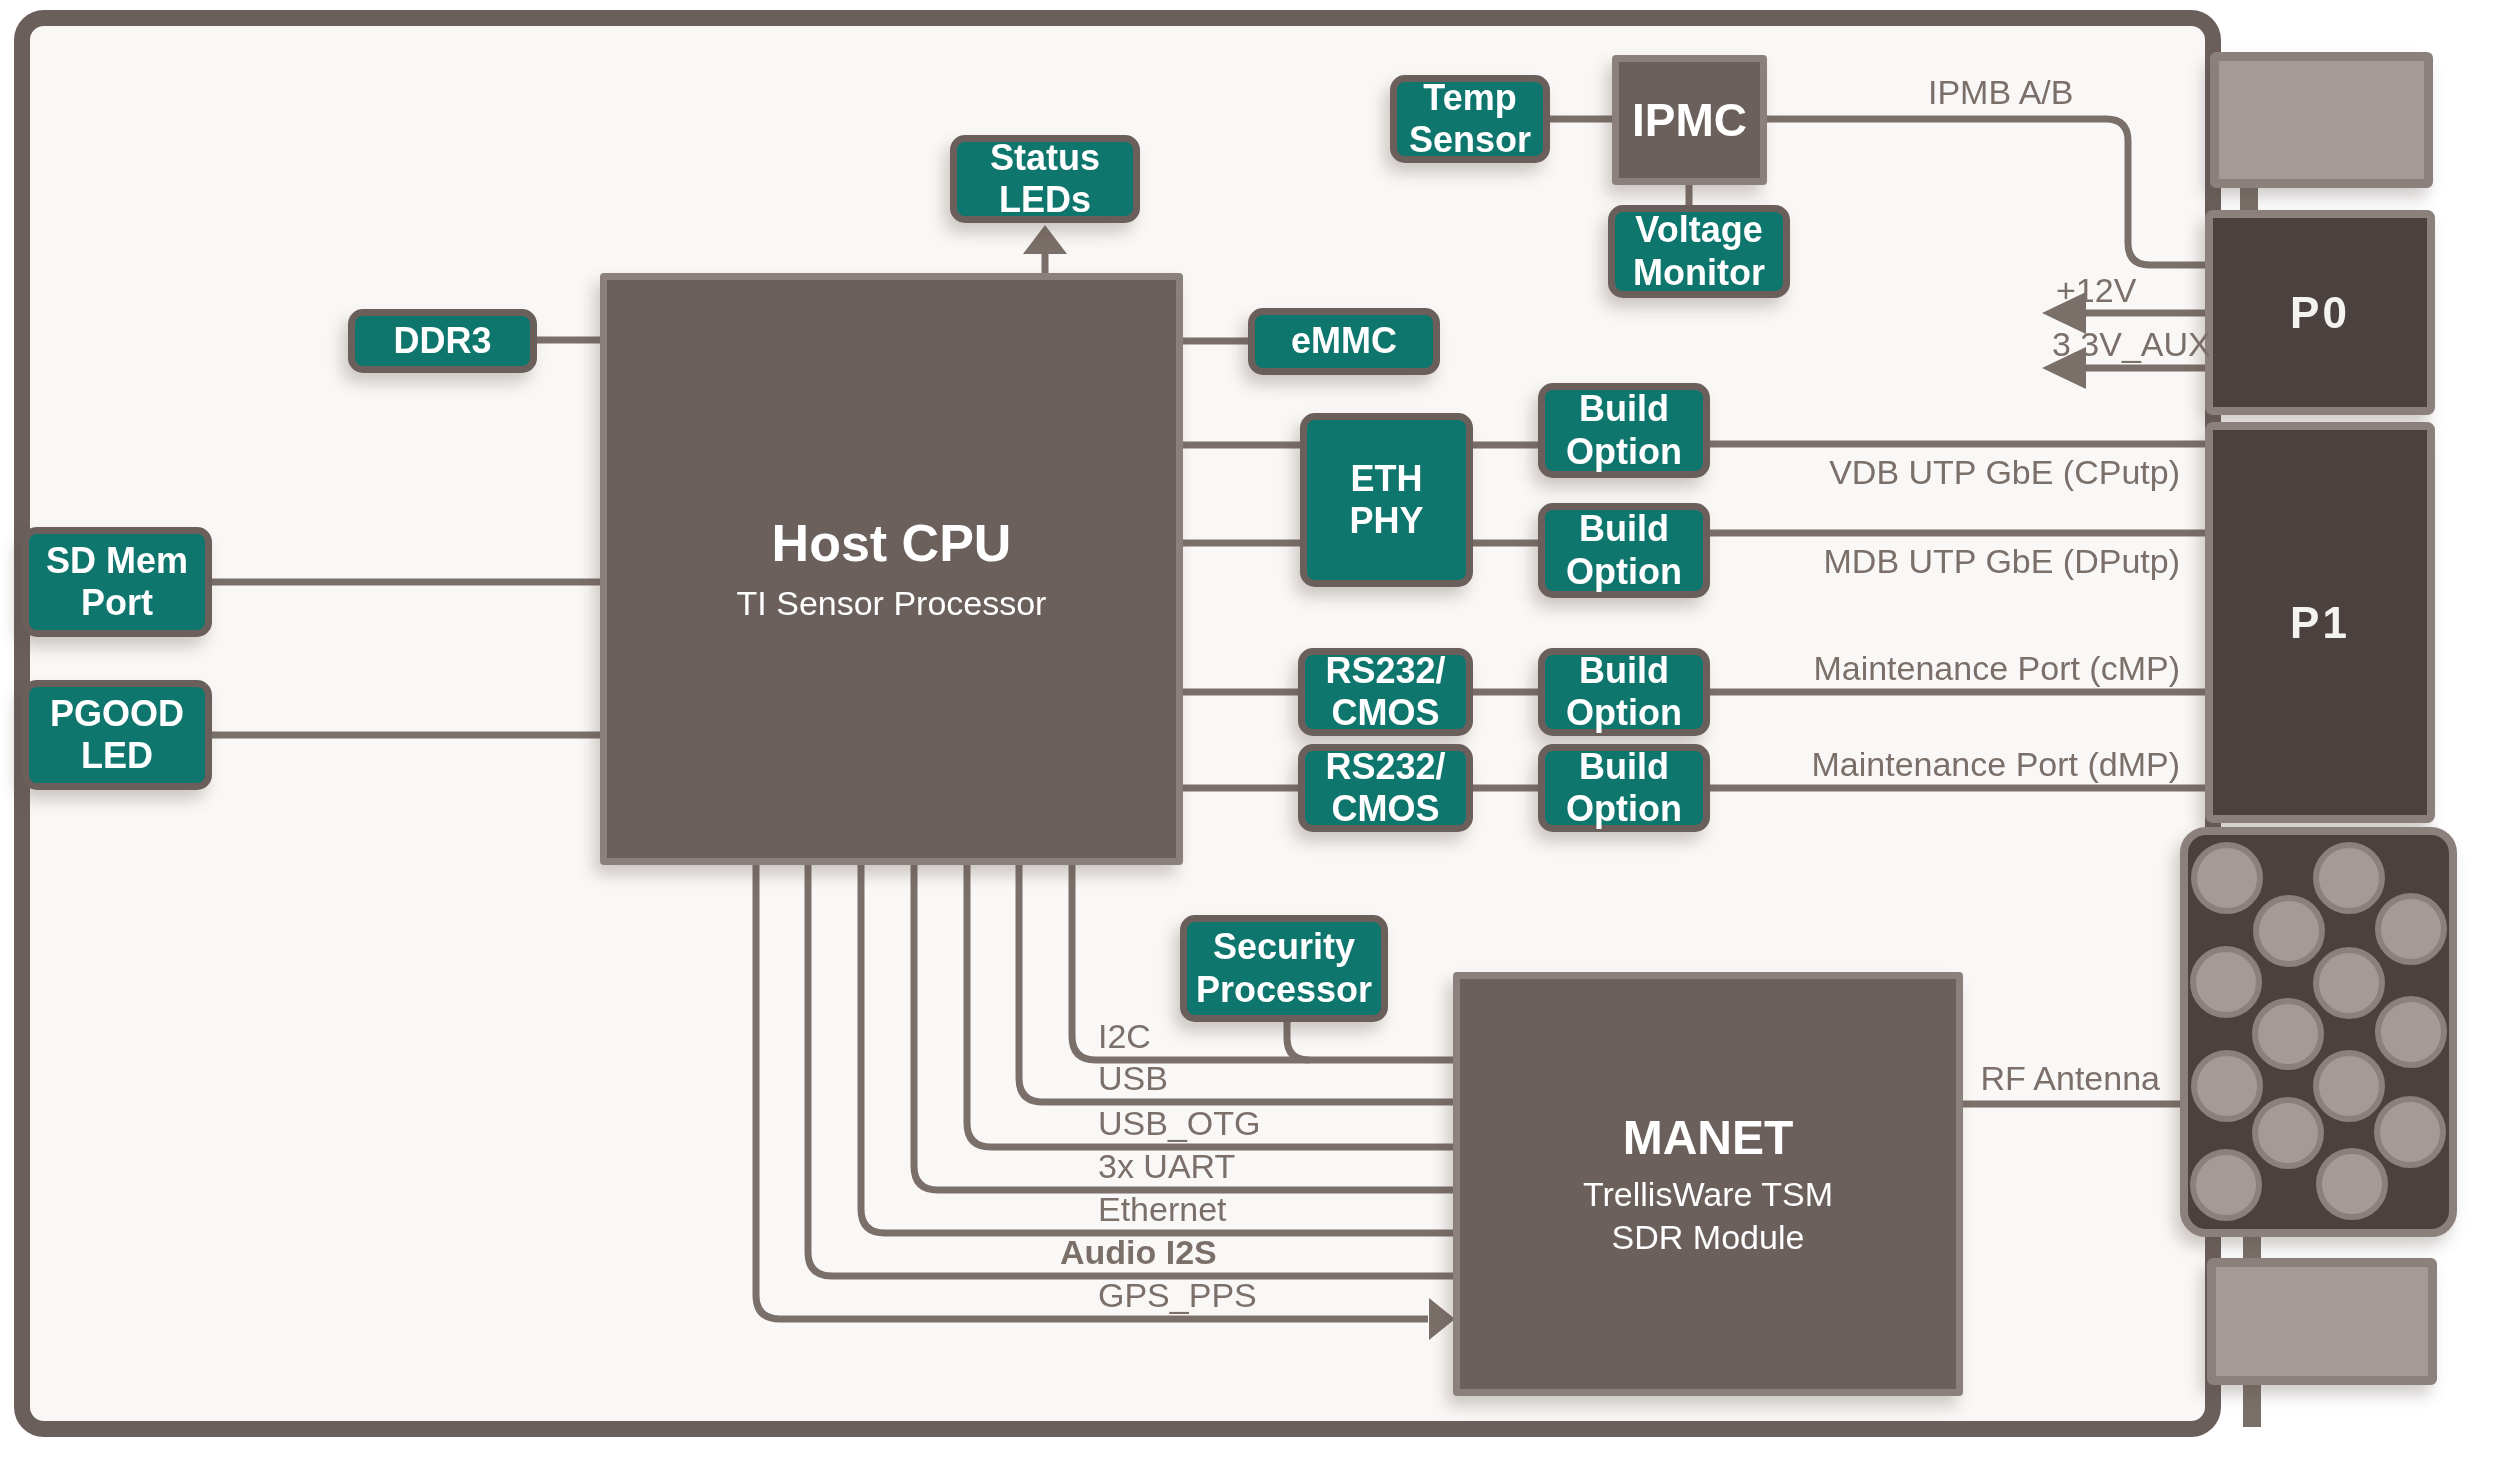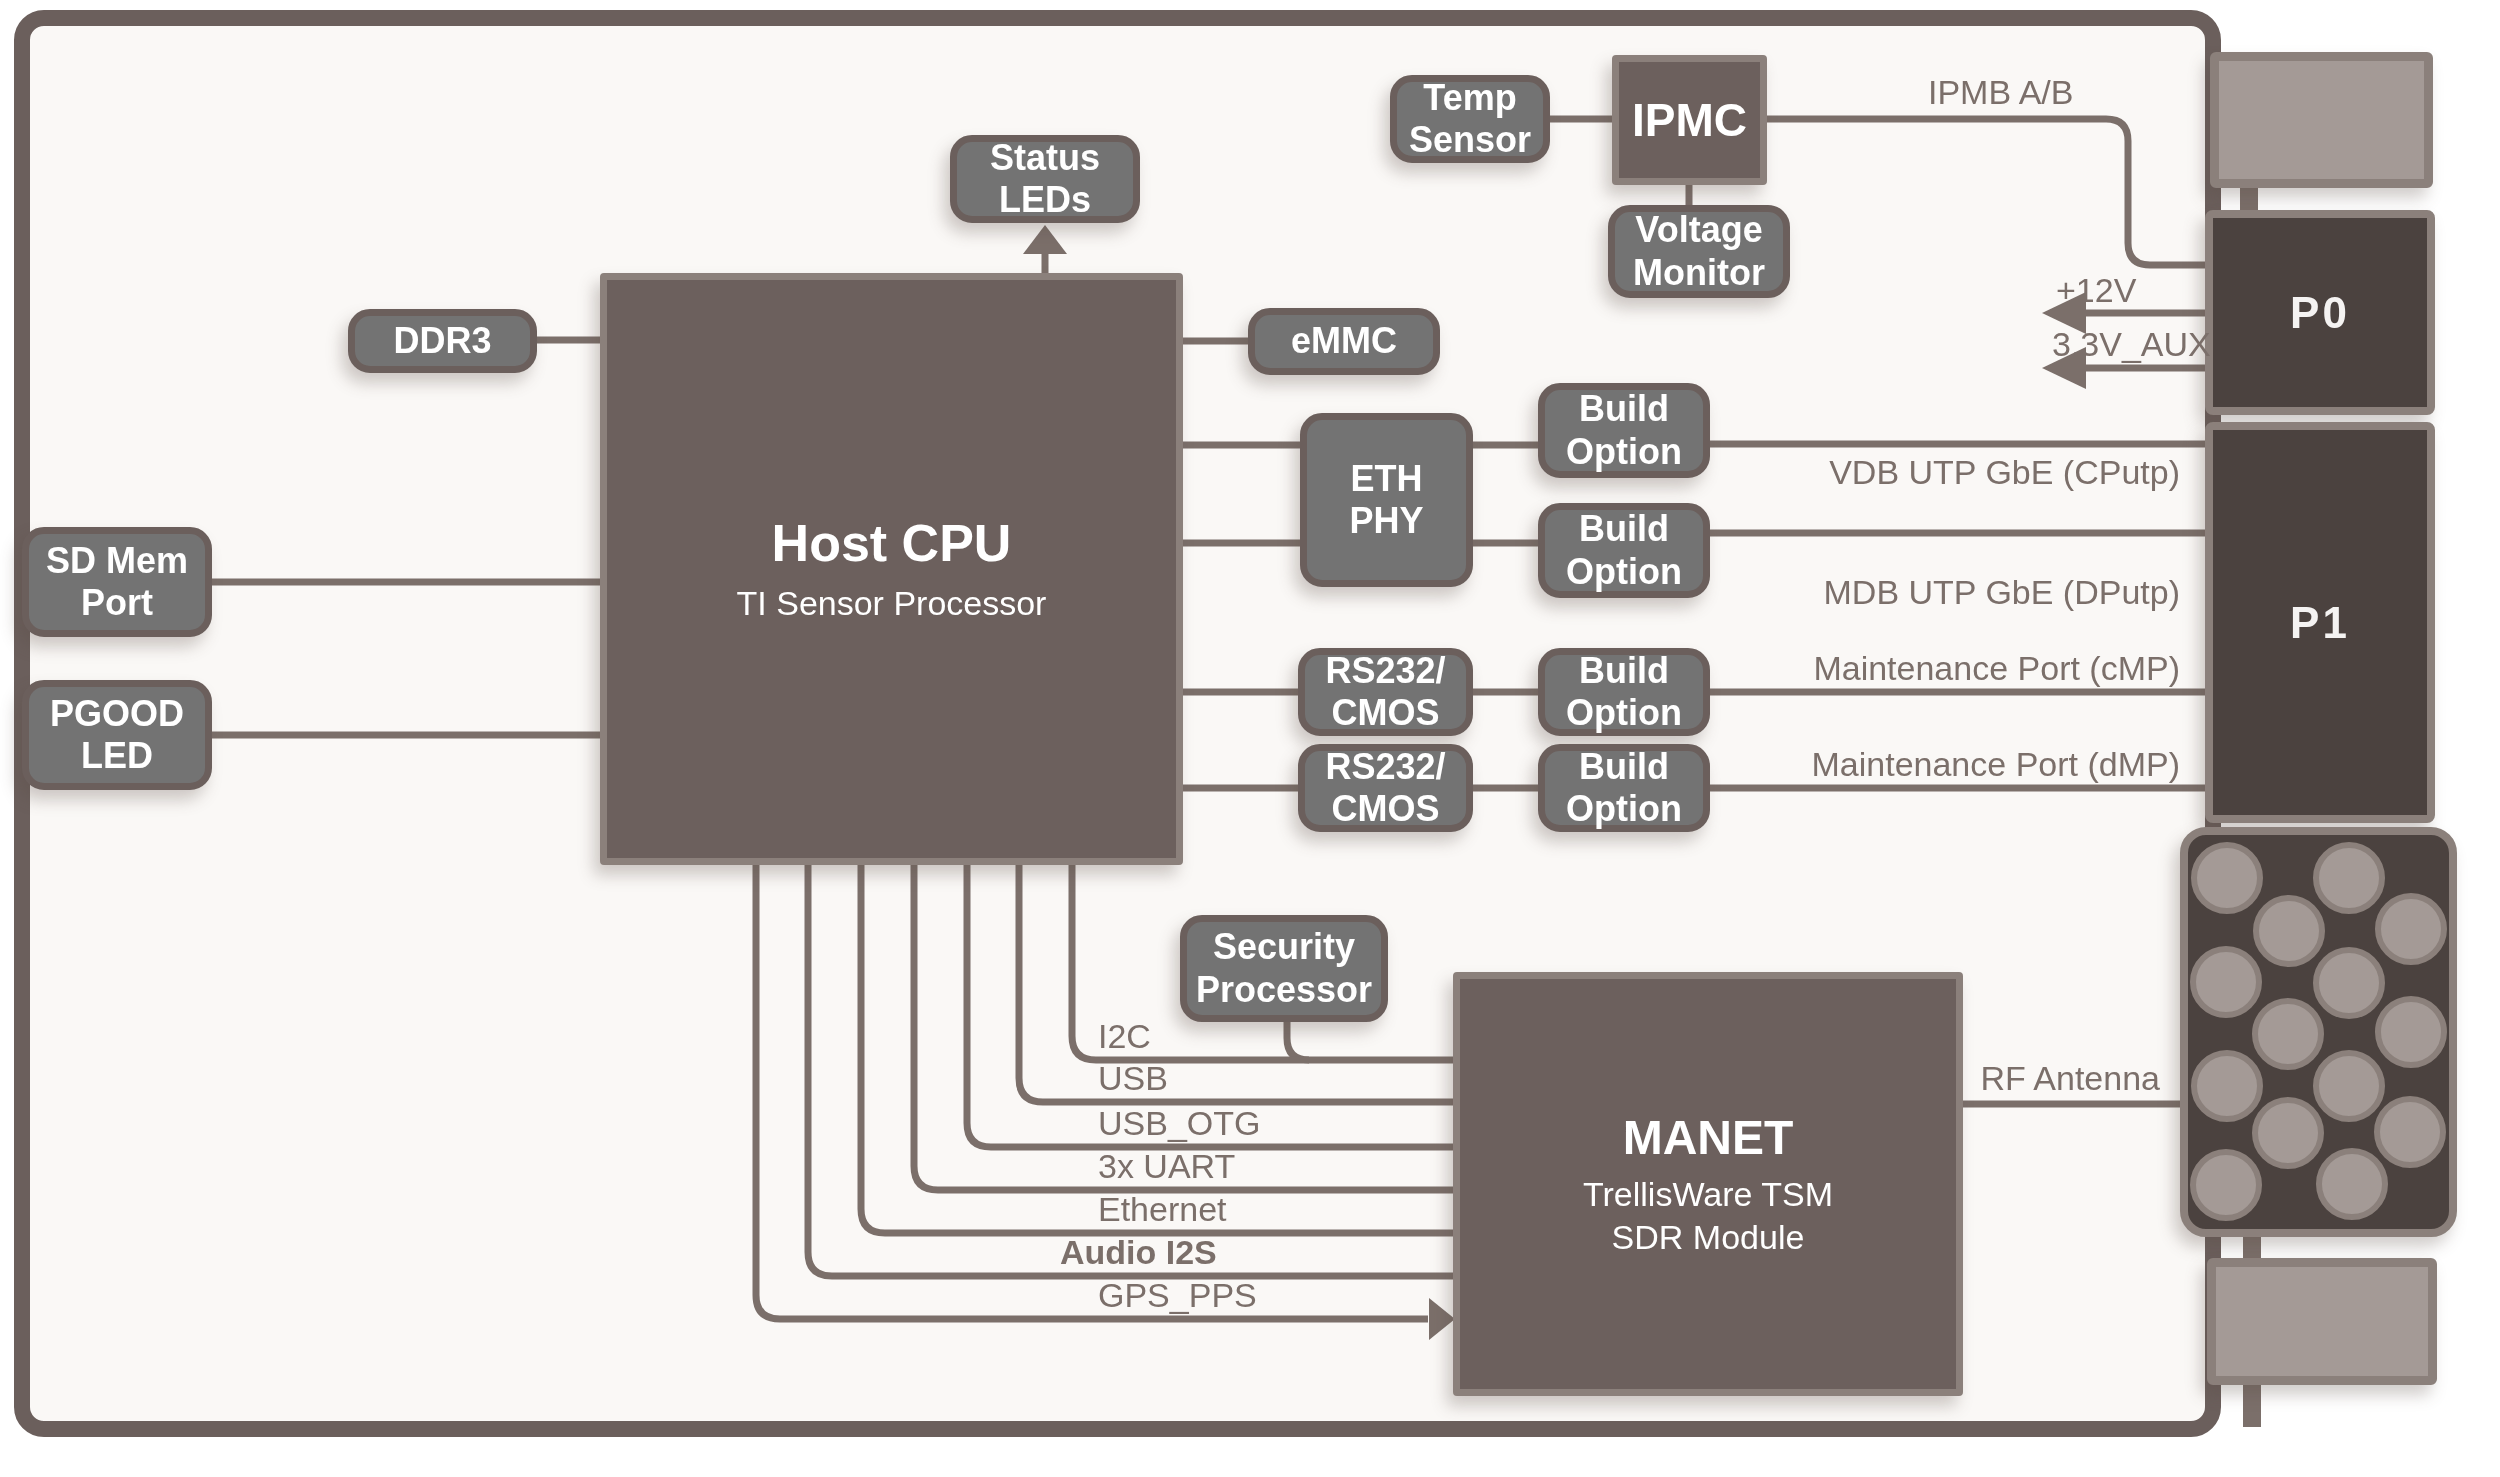--- a/index.html
+++ b/index.html
@@ -15,21 +15,21 @@
   }
   svg.wires{position:absolute;left:0;top:0;z-index:1;}
   
   .node{
     position:absolute;box-sizing:border-box;display:flex;align-items:center;
     justify-content:center;text-align:center;color:#ffffff;
     white-space:pre-line;z-index:2;
     box-shadow:-6px 10px 16px rgba(90,75,70,.28);
   }
   .blue{
-    background:#737373;border:7px solid #6b5f5c;border-radius:22px;
+    background:#0f766e;border:7px solid #6b5f5c;border-radius:15px;
     font-size:36px;font-weight:600;line-height:1.18;
   }
   .dark{
     background:#6c605d;border:7px solid #8b807b;border-radius:4px;
     font-size:44px;font-weight:700;line-height:1.15;
   }
   .conn{
     position:absolute;box-sizing:border-box;z-index:3;
     background:#4b423f;border:8px solid #8b807b;border-radius:8px;
     display:flex;align-items:center;justify-content:center;
@@ -185,21 +185,21 @@
   </div>
 
   <div class="stub" style="left:2243px;top:1233px;width:18px;height:28px;"></div>
   <div class="conn-gray" style="left:2207px;top:1258px;width:230px;height:127px;"></div>
   <div class="stub" style="left:2243px;top:1381px;width:18px;height:46px;"></div>
 
   <div class="lbl" style="left:1928px;top:72px;">IPMB A/B</div>
   <div class="lbl" style="left:2056px;top:270px;">+12V</div>
   <div class="lbl" style="left:2052px;top:324px;">3.3V_AUX</div>
   <div class="lbl r" style="right:320px;top:452px;">VDB UTP GbE (CPutp)</div>
-  <div class="lbl r" style="right:320px;top:572px;">MDB UTP GbE (DPutp)</div>
+  <div class="lbl r" style="right:320px;top:541px;">MDB UTP GbE (DPutp)</div>
   <div class="lbl r" style="right:320px;top:648px;">Maintenance Port (cMP)</div>
   <div class="lbl r" style="right:320px;top:744px;">Maintenance Port (dMP)</div>
   <div class="lbl r" style="right:340px;top:1058px;">RF Antenna</div>
 
   <div class="lbl" style="left:1098px;top:1016px;">I2C</div>
   <div class="lbl" style="left:1098px;top:1058px;">USB</div>
   <div class="lbl" style="left:1098px;top:1103px;">USB_OTG</div>
   <div class="lbl" style="left:1098px;top:1146px;">3x UART</div>
   <div class="lbl" style="left:1098px;top:1189px;">Ethernet</div>
   <div class="lbl" style="left:1060px;top:1232px;font-weight:bold;">Audio I2S</div>

